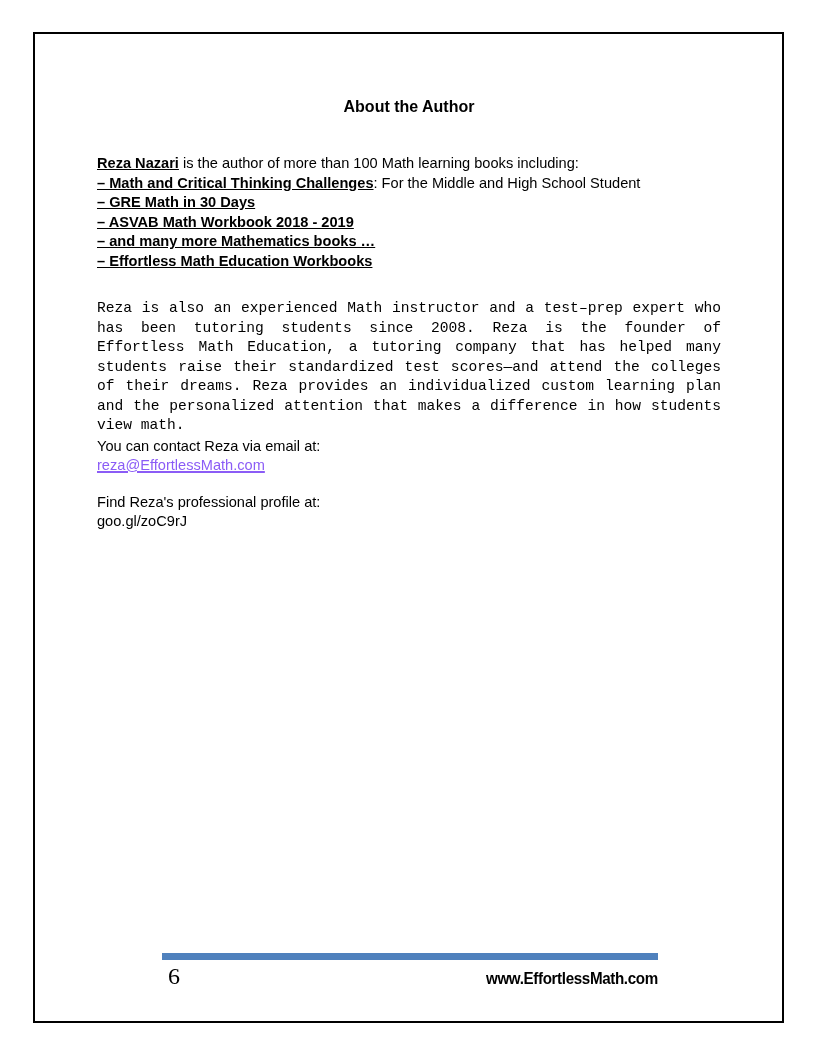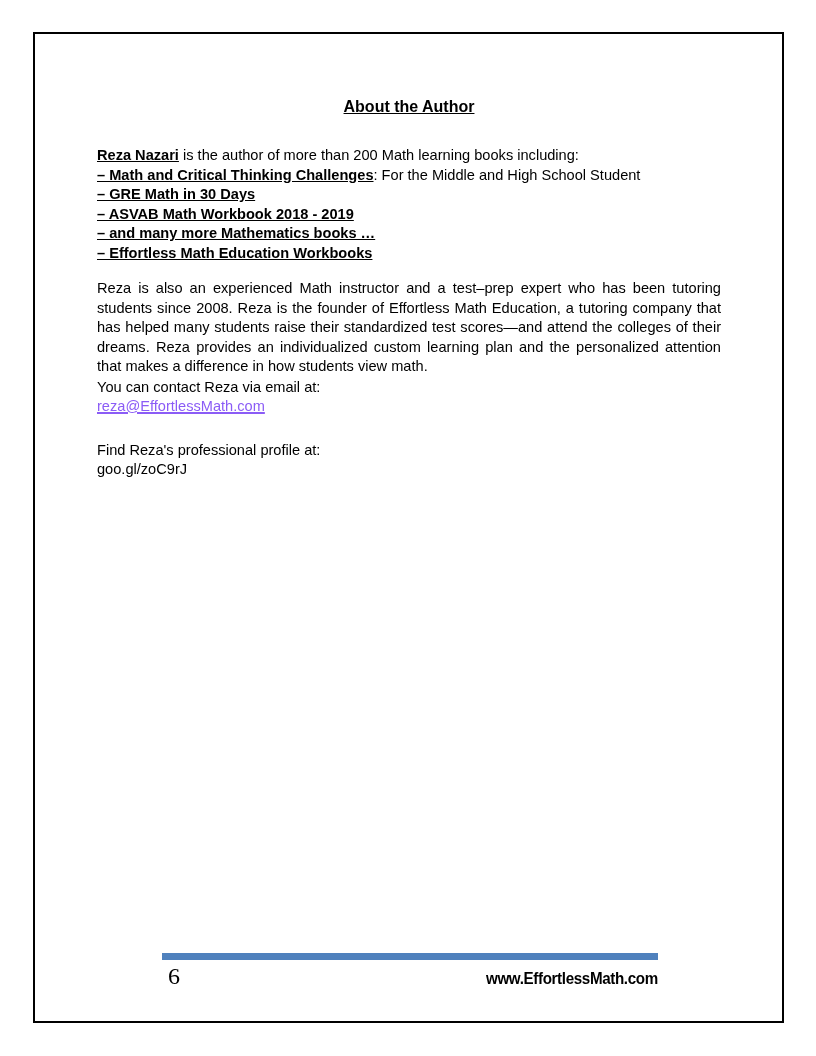--- a/index.html
+++ b/index.html
@@ -18,41 +18,41 @@
     background: #ffffff;
   }
   .content {
     position: absolute;
     left: 62px; right: 61px; top: 0; bottom: 0;
     font-size: 14.6px;
     line-height: 19.5px;
   }
   .doc-title {
     margin-top: 62px;
-    margin-bottom: 28px;
+    margin-bottom: 36px;
     text-align: center;
     font-size: 16px;
     font-weight: bold;
     line-height: 22px;
-    text-decoration: underline;
   }
   .intro-block p { line-height: 19.5px; }
   .intro-block .b { font-weight: bold; text-decoration: underline; }
   .bio {
-    margin-top: 16px;
+    margin-top: 28px;
     text-align: justify;
+    font-family: Liberation Mono, monospace;
   }
   .contact-label { margin-top: 1px; }
   .email-link {
     color: #8b5cf6;
     text-decoration: underline;
     text-decoration-thickness: 1.5px;
     cursor: pointer;
   }
-  .profile-label { margin-top: 24px; }
+  .profile-label { margin-top: 17px; }
   .footer {
     position: absolute;
     left: 65px; right: 63px;
     top: 919px;
   }
   .footer-bar {
     height: 7px;
     width: 100%;
   }
   .footer-row {
@@ -77,21 +77,21 @@
 </style>
 </head>
 <body>
 
 <div class="page-frame">
   <div class="content">
 
     <h1 class="doc-title">About the Author</h1>
 
     <div class="intro-block">
-      <p><span class="b">Reza Nazari</span><span> is the author of more than 200 Math learning books including:</span></p>
+      <p><span class="b">Reza Nazari</span><span> is the author of more than 100 Math learning books including:</span></p>
       <p><span class="b">– Math and Critical Thinking Challenges</span><span>: For the Middle and High School Student</span></p>
       <p><span class="b">– GRE Math in 30 Days</span><span></span></p>
       <p><span class="b">– ASVAB Math Workbook 2018 - 2019</span><span></span></p>
       <p><span class="b">– and many more Mathematics books …</span><span></span></p>
       <p><span class="b">– Effortless Math Education Workbooks</span><span></span></p>
     </div>
 
     <p class="bio">Reza is also an experienced Math instructor and a test–prep expert who has been tutoring students since 2008. Reza is the founder of Effortless Math Education, a tutoring company that has helped many students raise their standardized test scores—and attend the colleges of their dreams. Reza provides an individualized custom learning plan and the personalized attention that makes a difference in how students view math.</p>
 
     <p class="contact-label">You can contact Reza via email at:</p>

